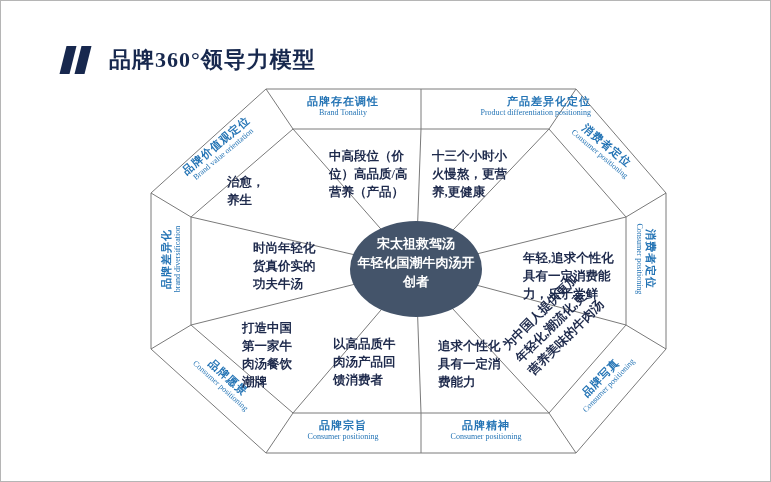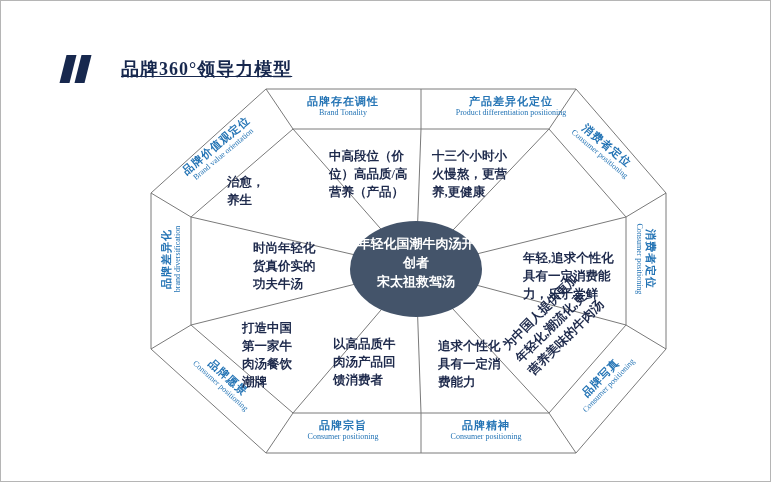--- a/index.html
+++ b/index.html
@@ -9,23 +9,22 @@
     font-family:"Liberation Serif","DejaVu Serif",serif;
   }
   
   .title-row{position:absolute;left:62px;top:44px;display:flex;align-items:center;}
   .title-icon{display:flex;margin-right:16px;}
   .title-icon .bar{
     display:inline-block;width:10px;height:28px;margin-right:5px;
     background:var(--title_navy,#17284e);transform:skewX(-14deg);
   }
   .title{
-    margin:12px;font-size:18px;font-weight:bold;letter-spacing:1px;
+    margin:0;font-size:22px;font-weight:bold;letter-spacing:1px;
     color:var(--title_navy,#17284e);
-    text-decoration:underline;
   }
   
   svg.geo{position:absolute;left:0;top:0;}
   .ln{stroke:var(--line_gray,#7a7a7a);stroke-width:1;fill:none;}
   .center-ellipse{fill:var(--center_fill,#44546a);stroke:none;}
   
   .band-label{position:absolute;text-align:center;color:var(--accent_blue,#2474b5);line-height:1.15;}
   .band-label .zh{font-size:11px;font-weight:bold;letter-spacing:1px;}
   .band-label .en{font-size:8px;}
   
@@ -80,21 +79,21 @@
       <line class="ln" x1="190" y1="216" x2="415" y2="268"></line>
     </g>
     <ellipse class="center-ellipse" cx="415" cy="268" rx="66" ry="48"></ellipse>
   </svg>
 
   <div class="band-label" style="left:272px;top:94px;width:140px;">
     <div class="zh">品牌存在调性</div>
     <div class="en">Brand Tonality</div>
   </div>
 
-  <div class="band-label" style="left:430px;top:94px;width:160px;">
+  <div class="band-label" style="left:430px;top:94px;width:160px;text-align:right;">
     <div class="zh">产品差异化定位</div>
     <div class="en">Product differentiation positioning</div>
   </div>
 
   <div class="band-label" style="left:148px;top:137px;width:140px;transform:rotate(-40deg);">
     <div class="zh">品牌价值观定位</div>
     <div class="en">Brand value orientation</div>
   </div>
 
   <div class="band-label" style="left:533px;top:137px;width:140px;transform:rotate(40deg);">
@@ -145,17 +144,17 @@
 
   <div class="wedge" style="left:241px;top:318px;width:54px;">打造中国第一家牛肉汤餐饮潮牌</div>
 
   <div class="wedge" style="left:502px;top:296px;width:102px;transform:rotate(-45deg);">为中国人提供更加年轻化,潮流化,更营养美味的牛肉汤</div>
 
   <div class="wedge" style="left:332px;top:334px;width:66px;">以高品质牛肉汤产品回馈消费者</div>
 
   <div class="wedge" style="left:437px;top:336px;width:66px;">追求个性化具有一定消费能力</div>
 
   <div class="center-text">
+    <div>宋太祖救驾汤</div>
     <div>年轻化国潮牛肉汤开创者</div>
-    <div>宋太祖救驾汤</div>
   </div>
 
 </div>
 
 </body></html>

